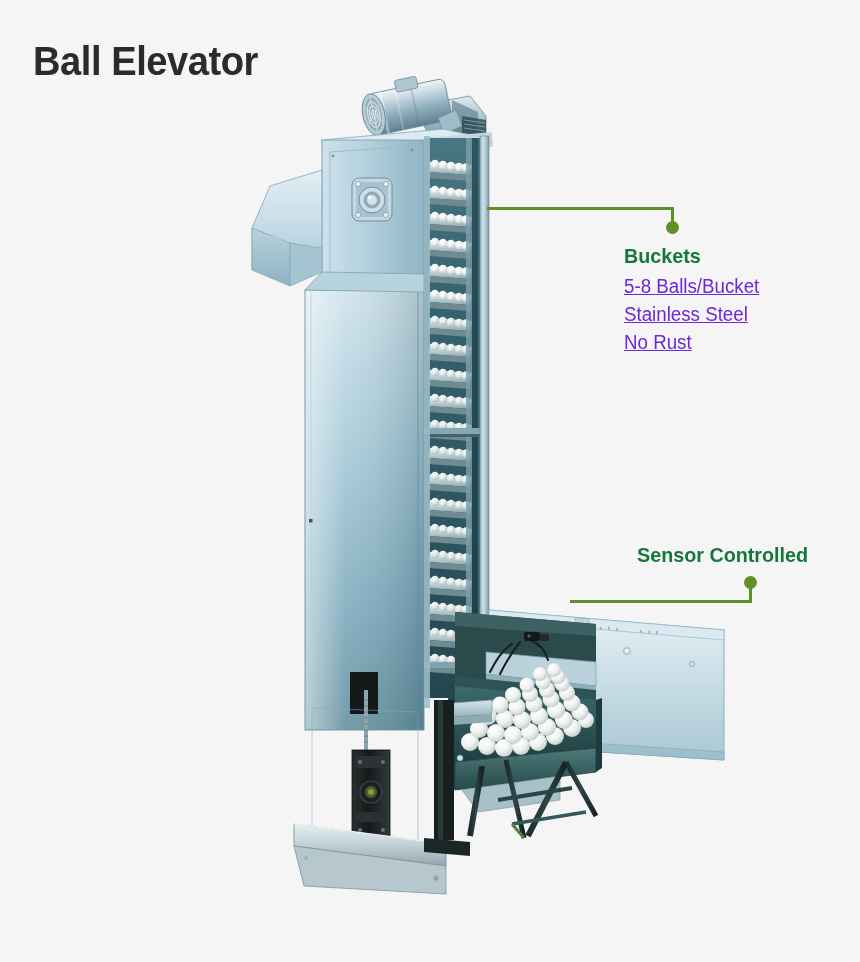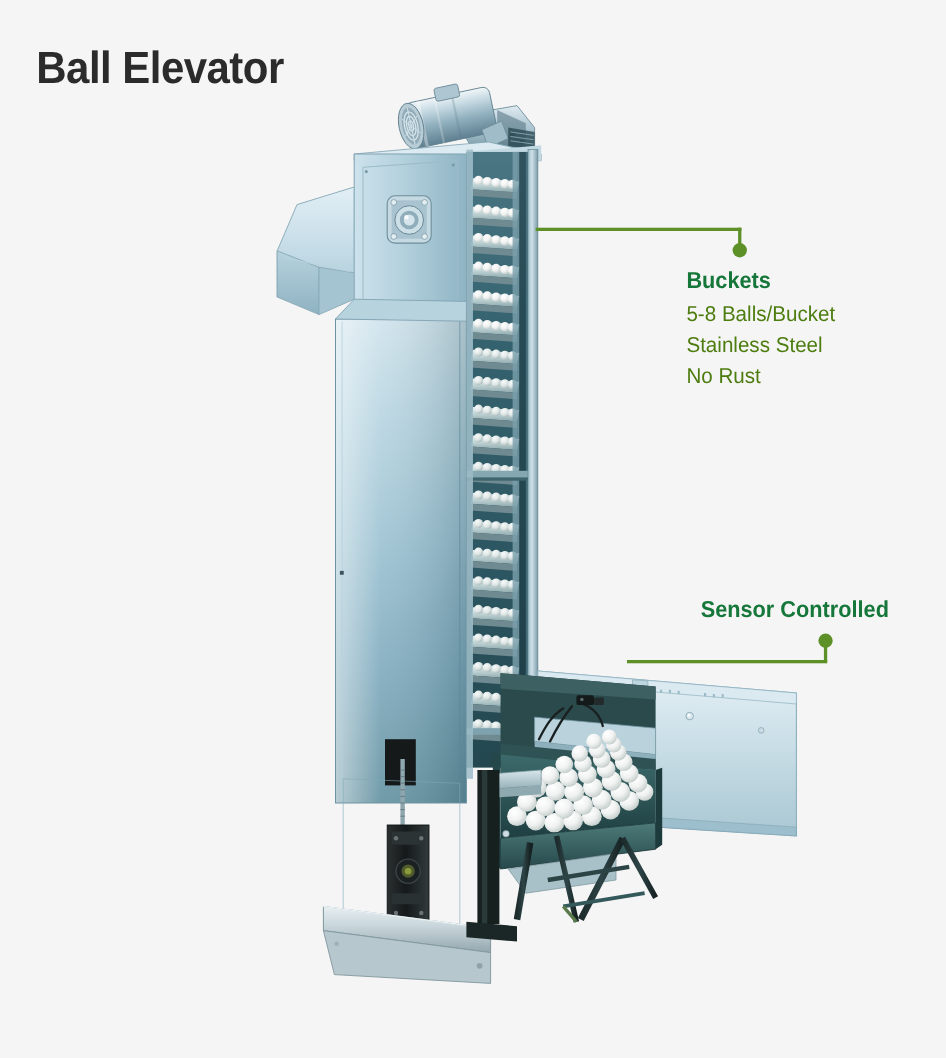--- a/index.html
+++ b/index.html
@@ -37,23 +37,24 @@
   .callout-heading {
     position: absolute;
     font-weight: bold;
     color: #16773a;
     white-space: nowrap;
     transform: scaleX(0.94);
     transform-origin: left center;
   }
   .callout-body {
     position: absolute;
-    color: #4d7c0f;
+    color: #6d28d9;
     white-space: nowrap;
     line-height: 1.44;
+    text-decoration: underline;
   }
   .callout-body div { transform: scaleX(0.96); transform-origin: left center; }
 
   #cal1-h { left: 624px; top: 244px; font-size: 21px; }
   #cal1-b { left: 624px; top: 272px; font-size: 19.5px; }
   #cal2-h { left: 637px; top: 543px; font-size: 21px; }
 
   .lead-line {
     position: absolute;
     background: #5d9128;

